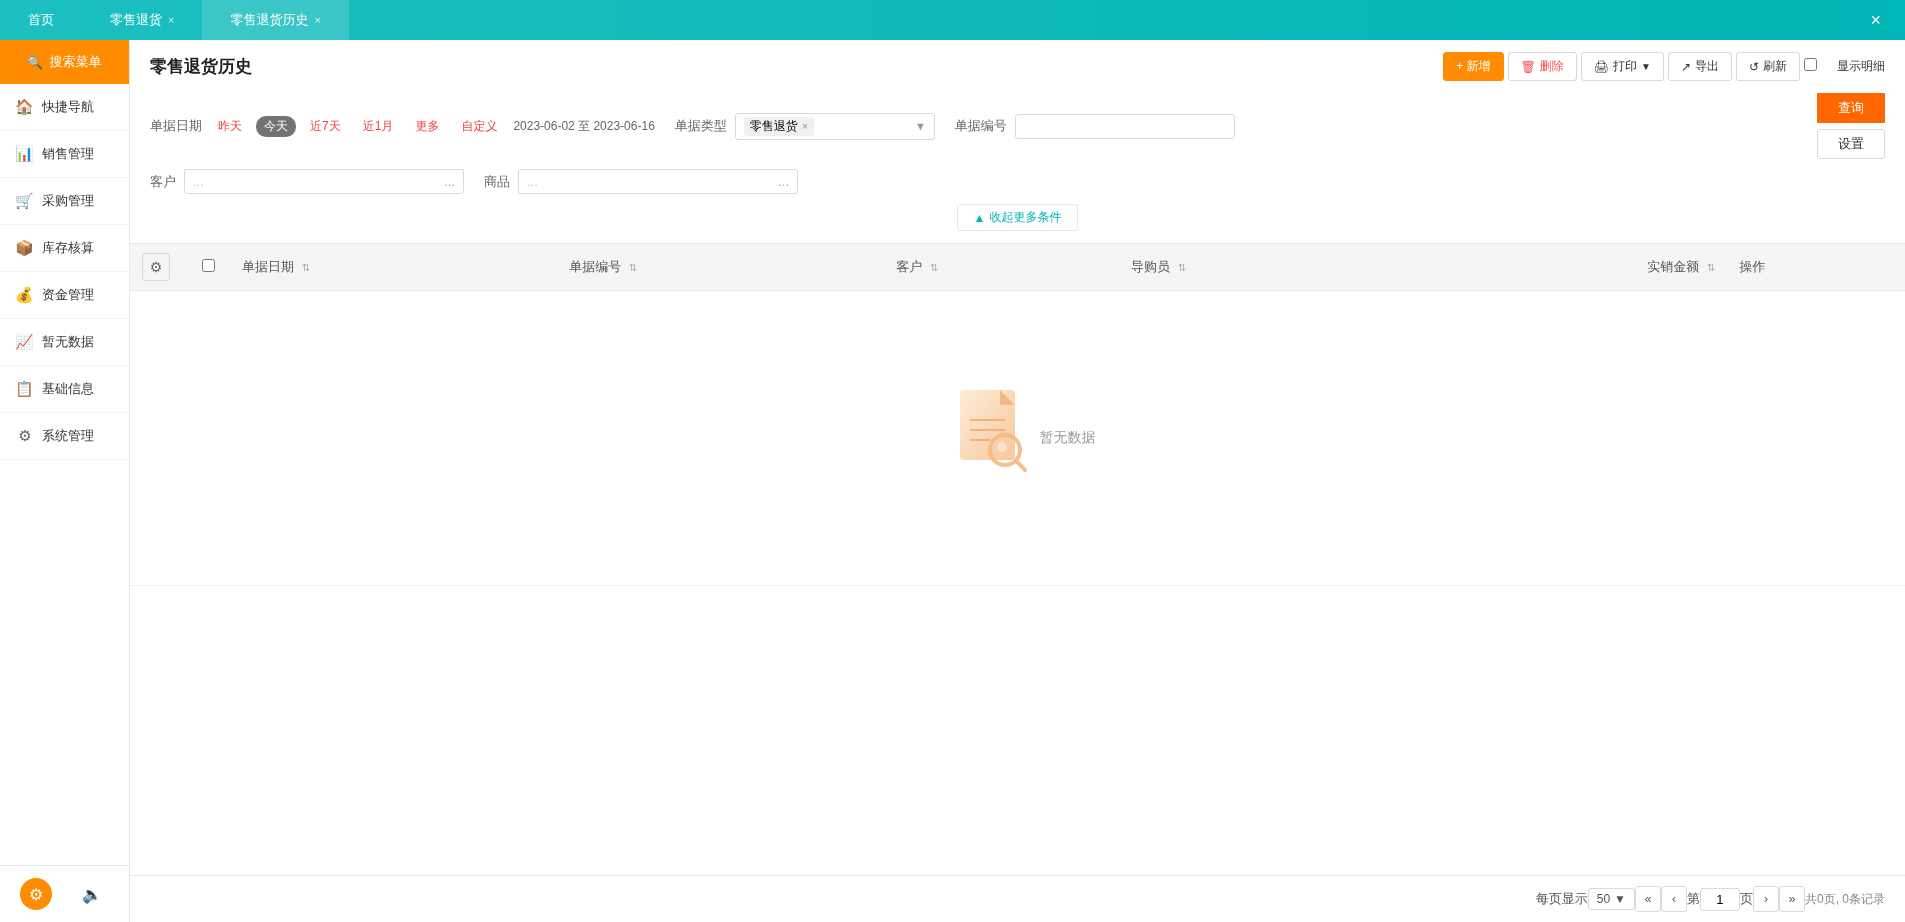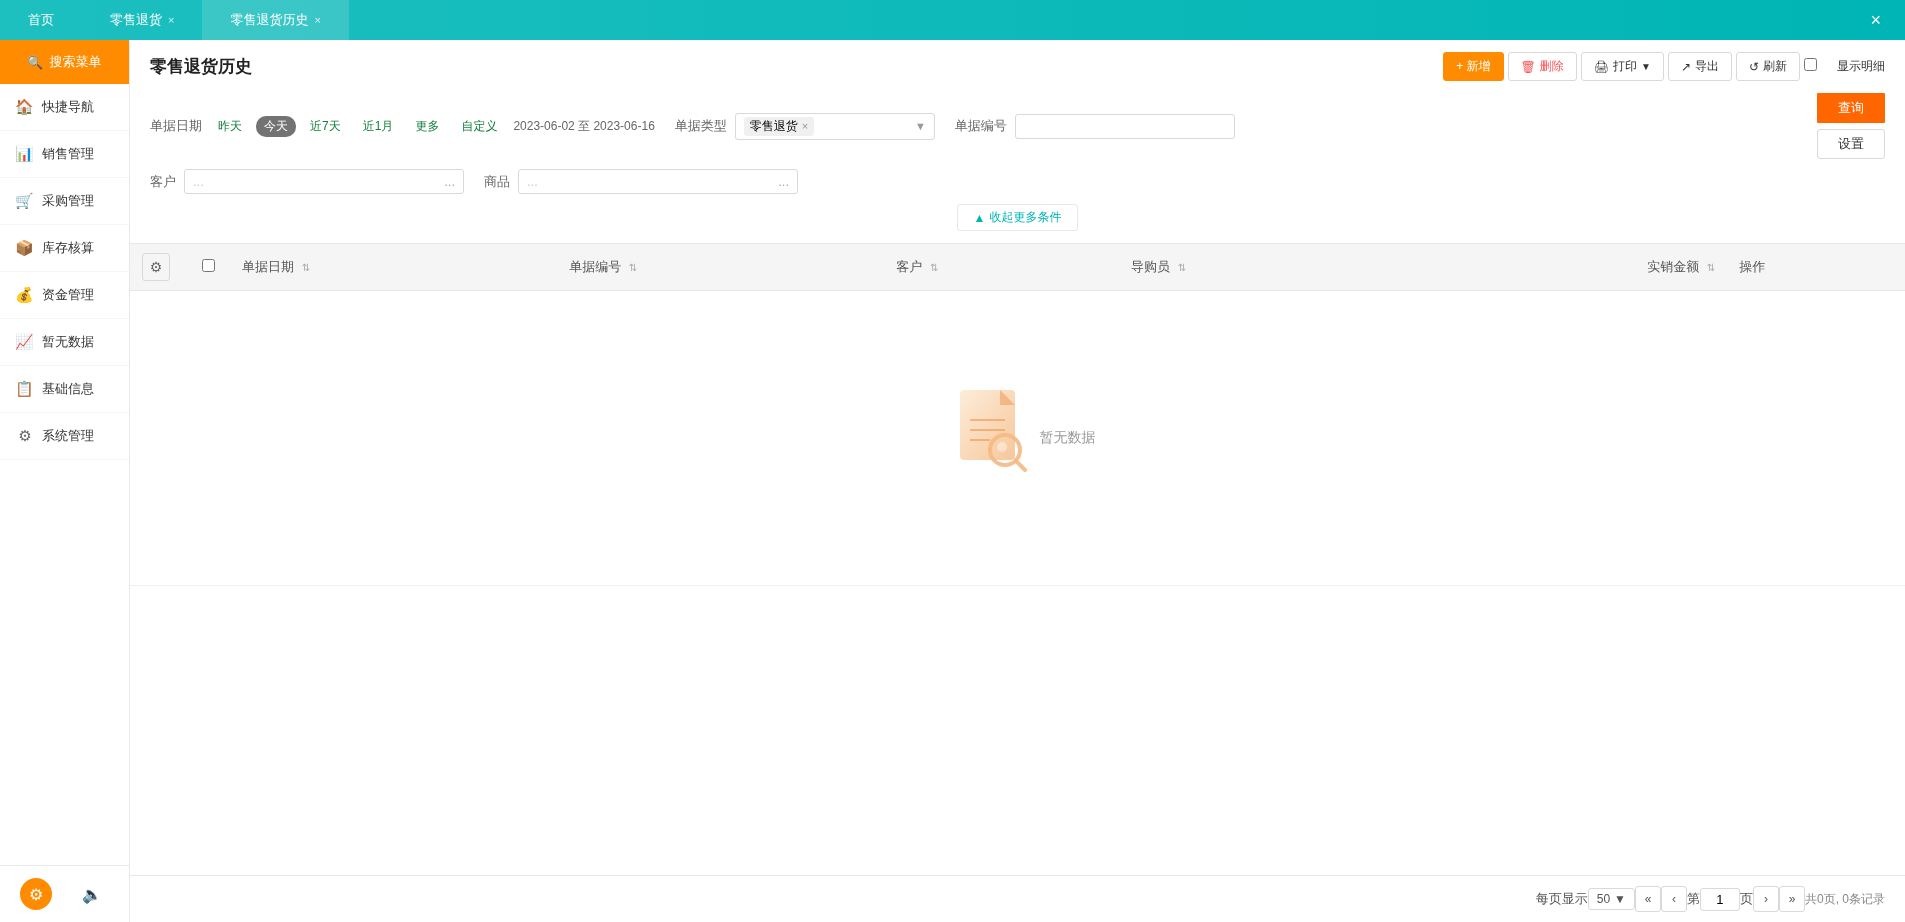--- a/index.html
+++ b/index.html
@@ -209,21 +209,21 @@
     .filter-date-buttons {
       display: flex;
       align-items: center;
       gap: 6px;
     }
     .date-btn {
       padding: 2px 8px;
       border-radius: 10px;
       font-size: 12px;
       cursor: pointer;
-      color: #15803d;
+      color: #ef4444;
       border: none;
       background: transparent;
     }
     .date-btn.active {
       background: #737373;
       color: #fff;
     }
     .filter-date-range {
       font-size: 12px;
       color: #666;

